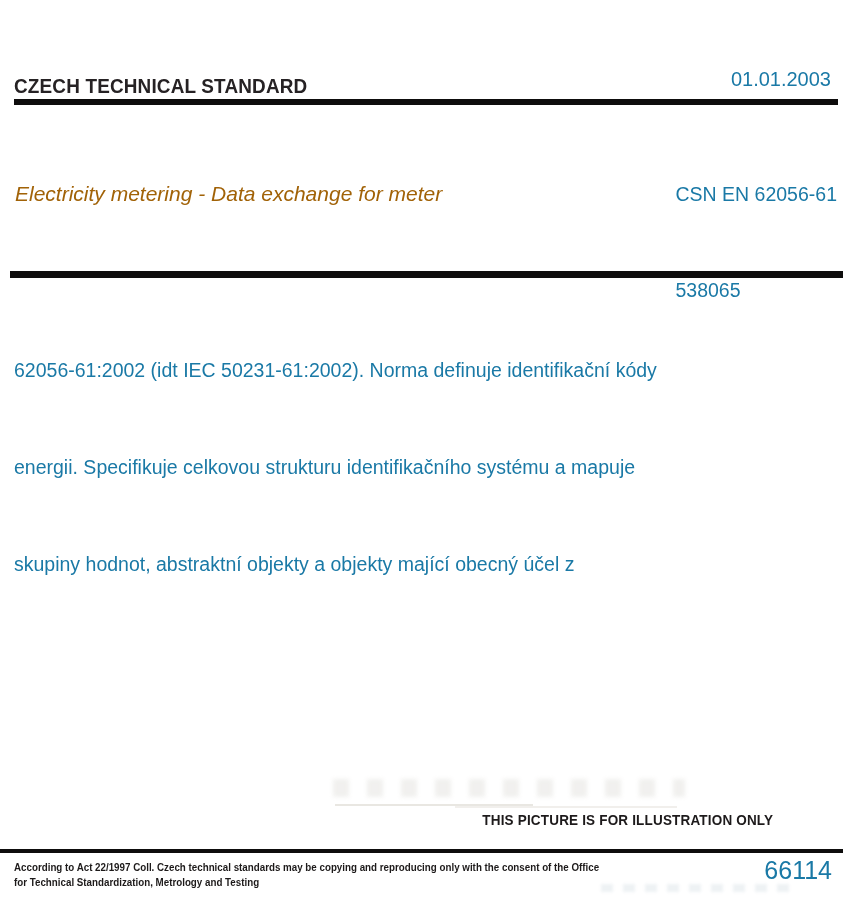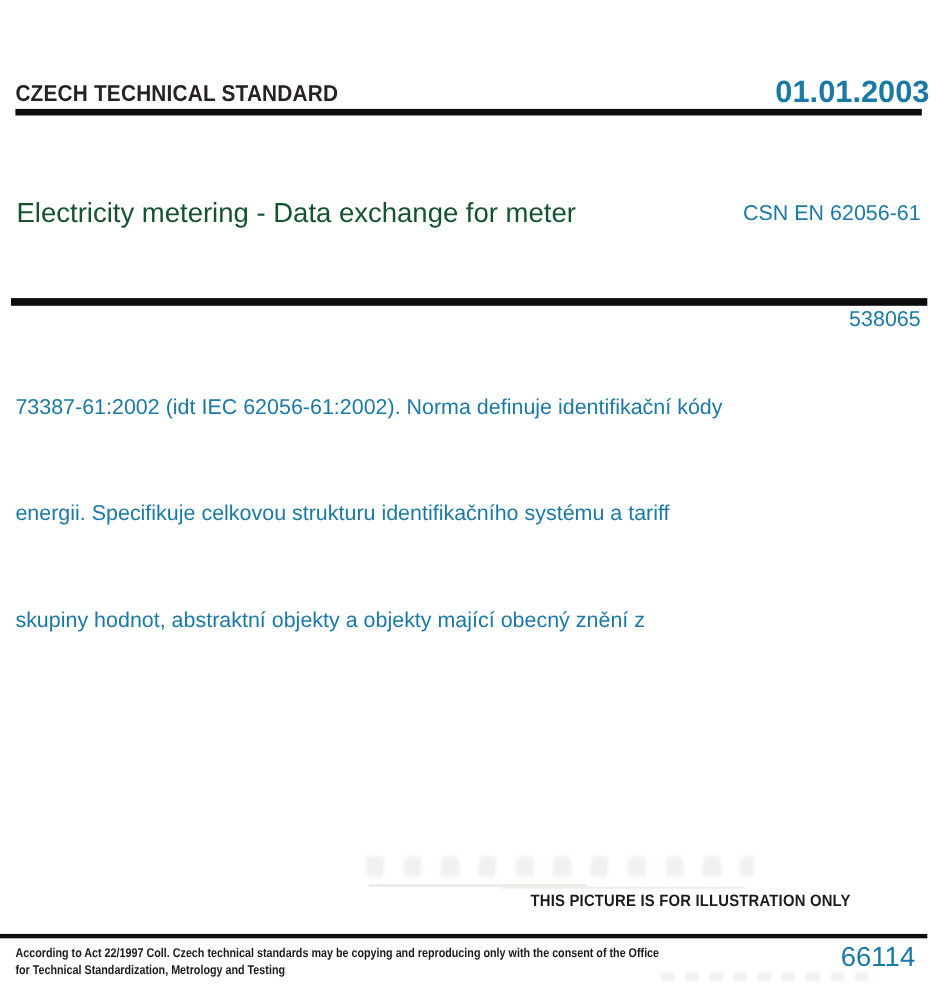--- a/index.html
+++ b/index.html
@@ -20,49 +20,48 @@
     font-size: 21px;
     font-weight: bold;
     color: #262224;
     letter-spacing: 0.2px;
     white-space: nowrap;
     transform: scaleX(0.9);
     transform-origin: 0 0;
   }
   .header-date {
     position: absolute;
-    right: 20px;
+    right: 34px;
     top: 68px;
-    font-size: 28px;
+    font-size: 20px;
     color: #1A79A6;
     white-space: nowrap;
-    font-weight: bold;
   }
   .rule { position: absolute; background: #0e0d0d; }
   .rule-top    { left: 14px; top: 99px;  width: 824px; height: 6px; }
   .rule-mid    { left: 10px; top: 271px; width: 833px; height: 7px; }
   .rule-footer { left: 0;    top: 849px; width: 843px; height: 4px; }
   
   .title-left {
     position: absolute;
     left: 15px;
     top: 114px;
-    font-size: 25px;
+    font-size: 21px;
     line-height: 32px;
-    color: #14532d;
+    color: #a16207;
     white-space: pre;
+    font-style: italic;
   }
   .title-right {
     position: absolute;
     right: 28px;
     top: 114px;
     font-size: 19.5px;
     line-height: 32px;
     color: #1A79A6;
-    text-align: right;
     white-space: pre;
   }
   
   .body-text {
     position: absolute;
     left: 14px;
     top: 290px;
     font-size: 19.5px;
     line-height: 32.2px;
     color: #1A79A6;
@@ -140,23 +139,23 @@
   <div class="title-left">
     <div>Electricity metering - Data exchange for meter</div>
   </div>
   <div class="title-right">
     <div>CSN EN 62056-61</div>
     <div>538065</div>
   </div>
   <div class="rule rule-mid"></div>
 
   <div class="body-text">
-    <div>73387-61:2002 (idt IEC 62056-61:2002). Norma definuje identifikační kódy</div>
-    <div>energii. Specifikuje celkovou strukturu identifikačního systému a tariff</div>
-    <div>skupiny hodnot, abstraktní objekty a objekty mající obecný znění z</div>
+    <div>62056-61:2002 (idt IEC 50231-61:2002). Norma definuje identifikační kódy</div>
+    <div>energii. Specifikuje celkovou strukturu identifikačního systému a mapuje</div>
+    <div>skupiny hodnot, abstraktní objekty a objekty mající obecný účel z</div>
     
     
     
     
     
     
   </div>
 
   <div class="wm-smudge"></div>
   <div class="wm-underline-1"></div>

